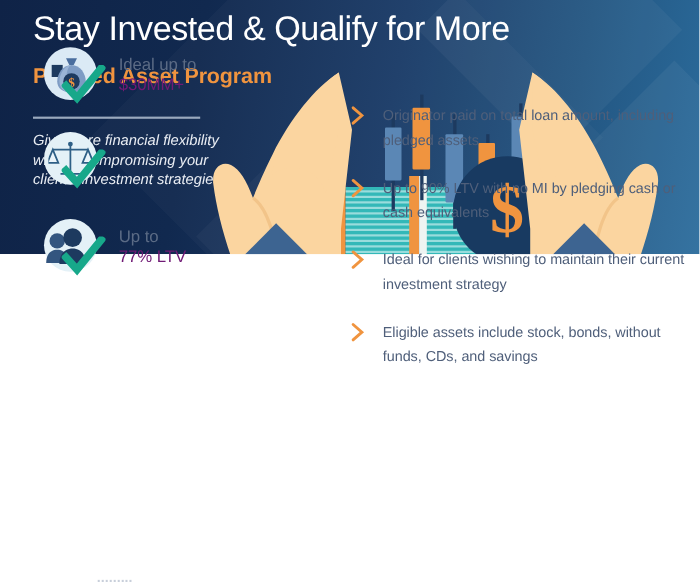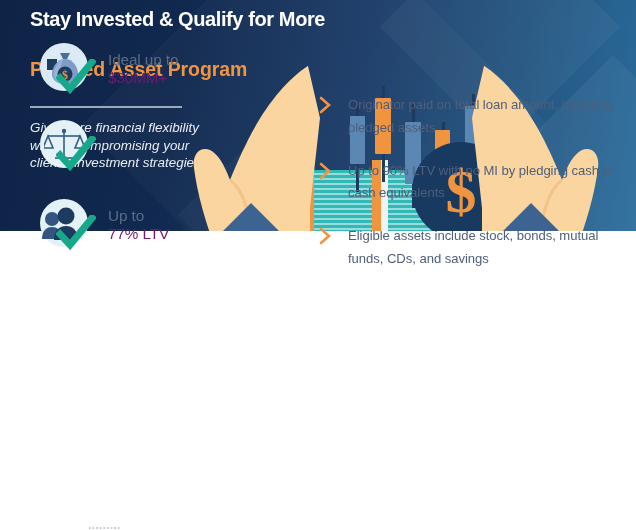--- a/index.html
+++ b/index.html
@@ -24,21 +24,21 @@
   .d1 { width:170px; height:170px; left:415px; top:-58px; }
   .d2 { width:150px; height:150px; left:538px; top:86px; background:rgba(255,255,255,0.05); }
   .d3 { width:130px; height:130px; left:205px; top:150px; background:rgba(255,255,255,0.03); }
   .hdr-sheen {
     position:absolute; left:150px; top:-40px; width:330px; height:330px;
     background:rgba(255,255,255,0.028); transform:rotate(45deg);
   }
 
   .title {
     position:absolute; left:30px; top:8px;
-    font-size:20px; font-weight:bold; color:#ffffff;
+    font-size:31px; font-weight:normal; color:#ffffff;
     letter-spacing:-0.4px; white-space:nowrap;
   }
   .subtitle {
     position:absolute; left:30px; top:58px;
     font-size:19.5px; font-weight:bold; color:#f0943f;
     letter-spacing:-0.1px; white-space:nowrap;
   }
   .divider {
     position:absolute; left:30px; top:106px; width:152px; height:2px;
     background:#9aa9bd;
@@ -318,15 +318,21 @@
   <div class="bullet">
     <svg class="chev" viewBox="0 0 16 20">
       <path d="M3 3 L11 10 L3 17" stroke="#f0943f" stroke-width="2.6" fill="none" stroke-linecap="round"></path>
     </svg>
     <div class="btext">Up to 90% LTV with no MI by pledging cash or cash equivalents</div>
   </div>
   <div class="bullet">
     <svg class="chev" viewBox="0 0 16 20">
       <path d="M3 3 L11 10 L3 17" stroke="#f0943f" stroke-width="2.6" fill="none" stroke-linecap="round"></path>
     </svg>
-    <div class="btext">Eligible assets include stock, bonds, mutual funds, CDs, and savings</div>
+    <div class="btext">Ideal for clients wishing to maintain their current investment strategy</div>
+  </div>
+  <div class="bullet">
+    <svg class="chev" viewBox="0 0 16 20">
+      <path d="M3 3 L11 10 L3 17" stroke="#f0943f" stroke-width="2.6" fill="none" stroke-linecap="round"></path>
+    </svg>
+    <div class="btext">Eligible assets include stock, bonds, without funds, CDs, and savings</div>
   </div>
 </div>
 
 </body></html>

